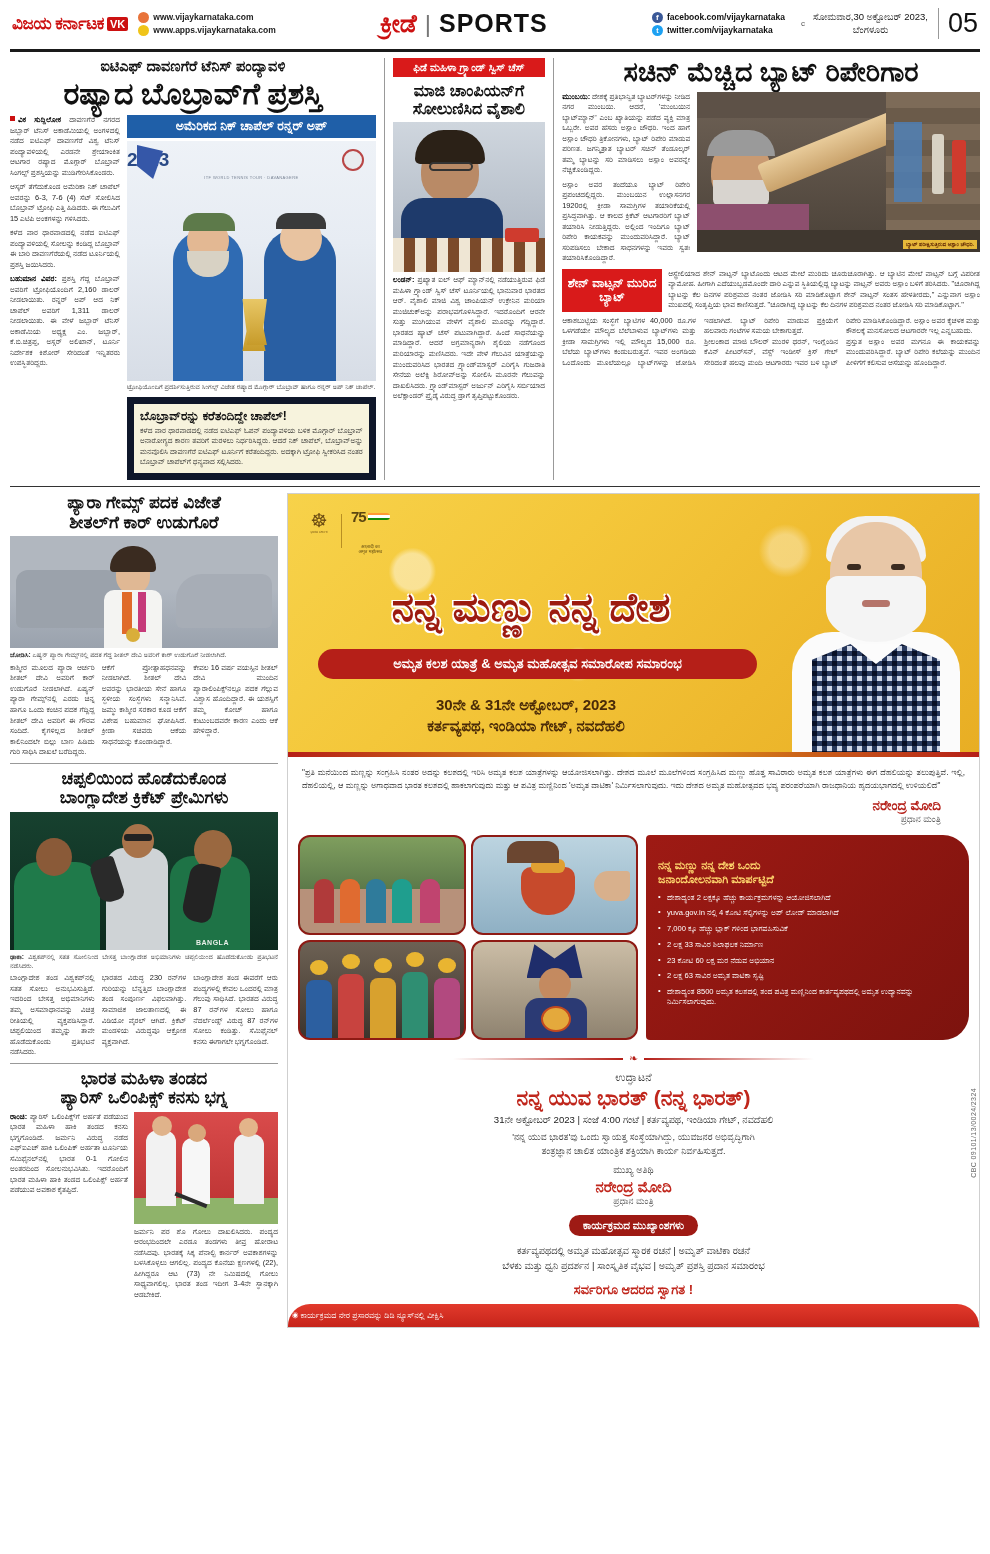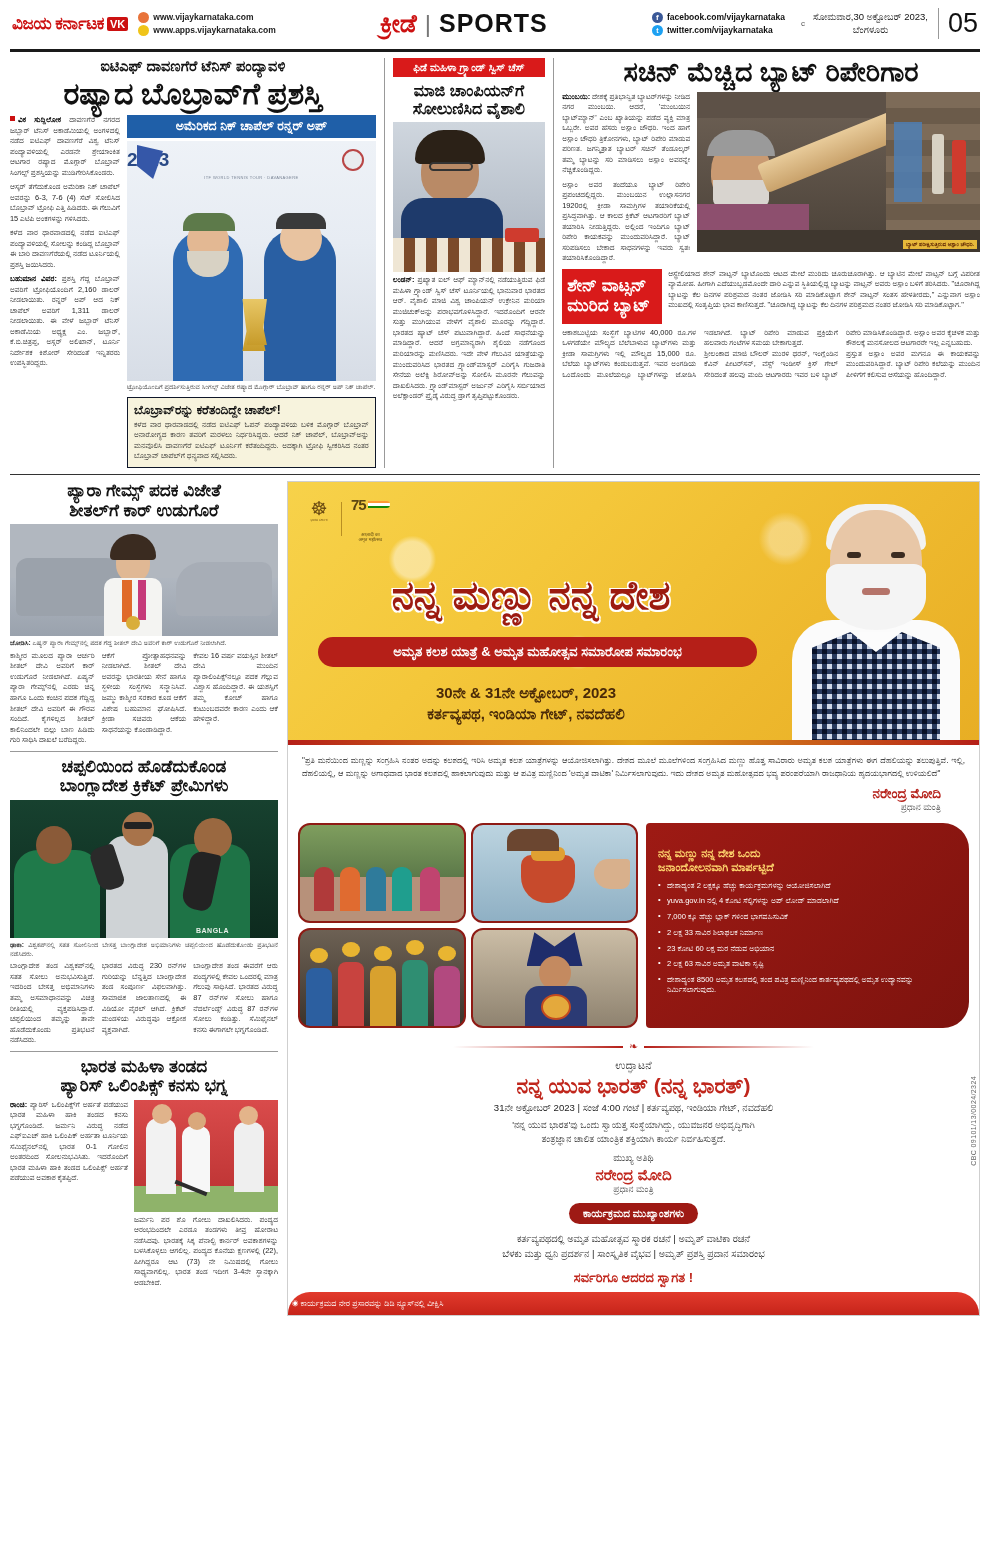--- a/index.html
+++ b/index.html
@@ -78,36 +78,36 @@
     padding:4px 20px; text-align:center; line-height:1.2;
   }
   .sub-head { font-size:16px; font-weight:bold; text-align:center; line-height:1.15; margin:5px 0 4px; }
 
   .story1-body { display:flex; gap:7px; margin-top:5px; }
   .s1-left { width:110px; }
   .s1-right { flex:1; }
   .bullet-sq { display:inline-block; width:5px;height:5px;background:#cc1111;margin-right:3px; vertical-align:1px;}
 
   .tintbox {
-    background:#f7f3dd; border:1px solid #0f172a; padding:5px 6px; margin-top:5px;
+    background:#f7f3dd; border:7px solid #0f172a; padding:5px 6px; margin-top:5px;
   }
   .tintbox h4 { margin:0 0 3px 0; font-size:12px; font-weight:bold; }
 
   
   .chess-photo { height:150px; margin:4px 0 3px; }
 
   
   .s3-body { display:flex; gap:7px; margin-top:4px; }
   .s3-text { width:128px; }
   .s3-media { flex:1; }
   .bat-photo { height:160px; }
   .redbox-side { display:flex; gap:6px; margin-top:5px; }
   .redbox-lbl {
-    background:#d91a1a; color:#fff; font-weight:bold; font-size:17px;
-    padding:7px 5px; line-height:1.2; width:100px; flex:0 0 100px;
+    background:#d91a1a; color:#fff; font-weight:bold; font-size:12px;
+    padding:7px 5px; text-align:center; line-height:1.2; width:100px; flex:0 0 100px;
     align-self:flex-start;
   }
   .three-col { column-count:3; column-gap:8px; margin-top:4px; }
 
   
   .midzone { display:flex; gap:9px; margin-top:6px; }
   .left-stack { width:268px; }
   .ad-wrap { flex:1; border:1px solid #cfcfcf; position:relative; overflow:hidden; background:#fff;}
 
   .ls-head { font-size:17px; font-weight:bold; text-align:center; line-height:1.15; margin-bottom:4px;}

